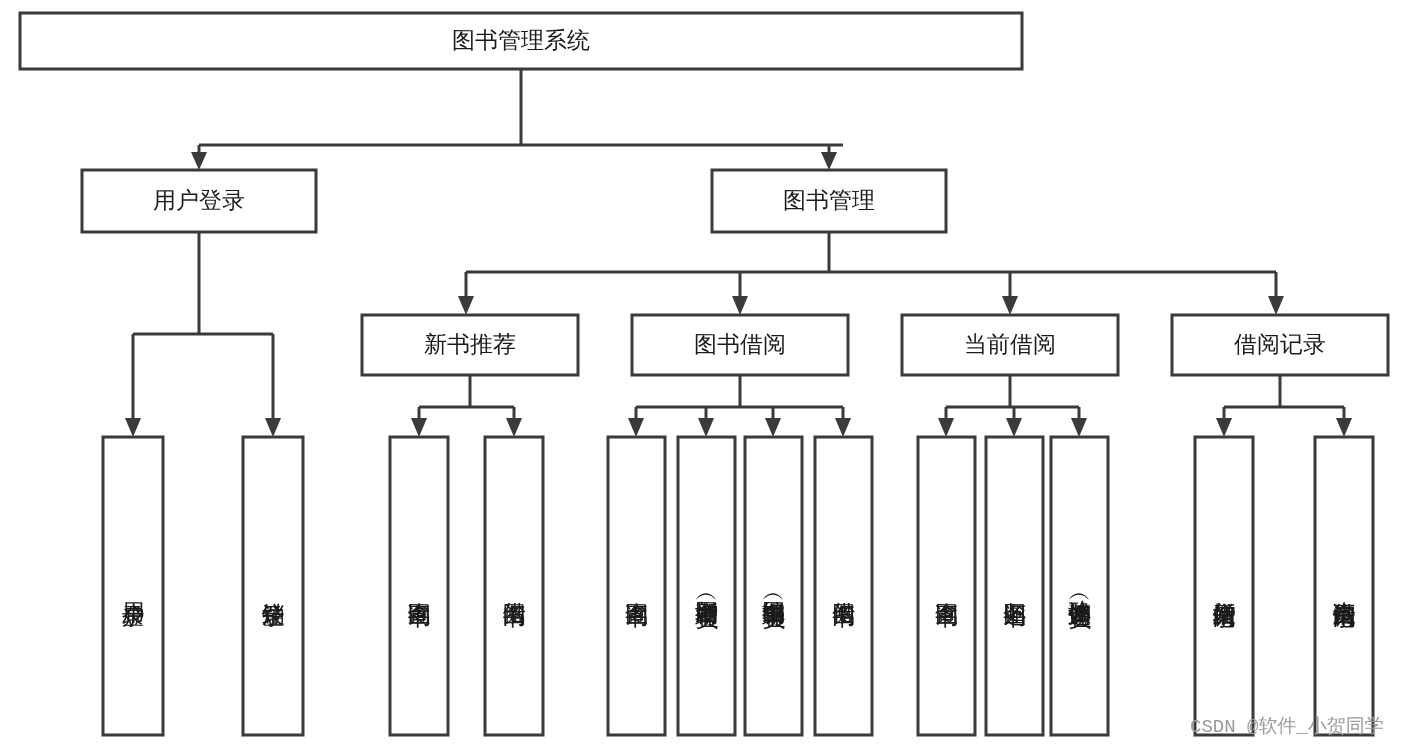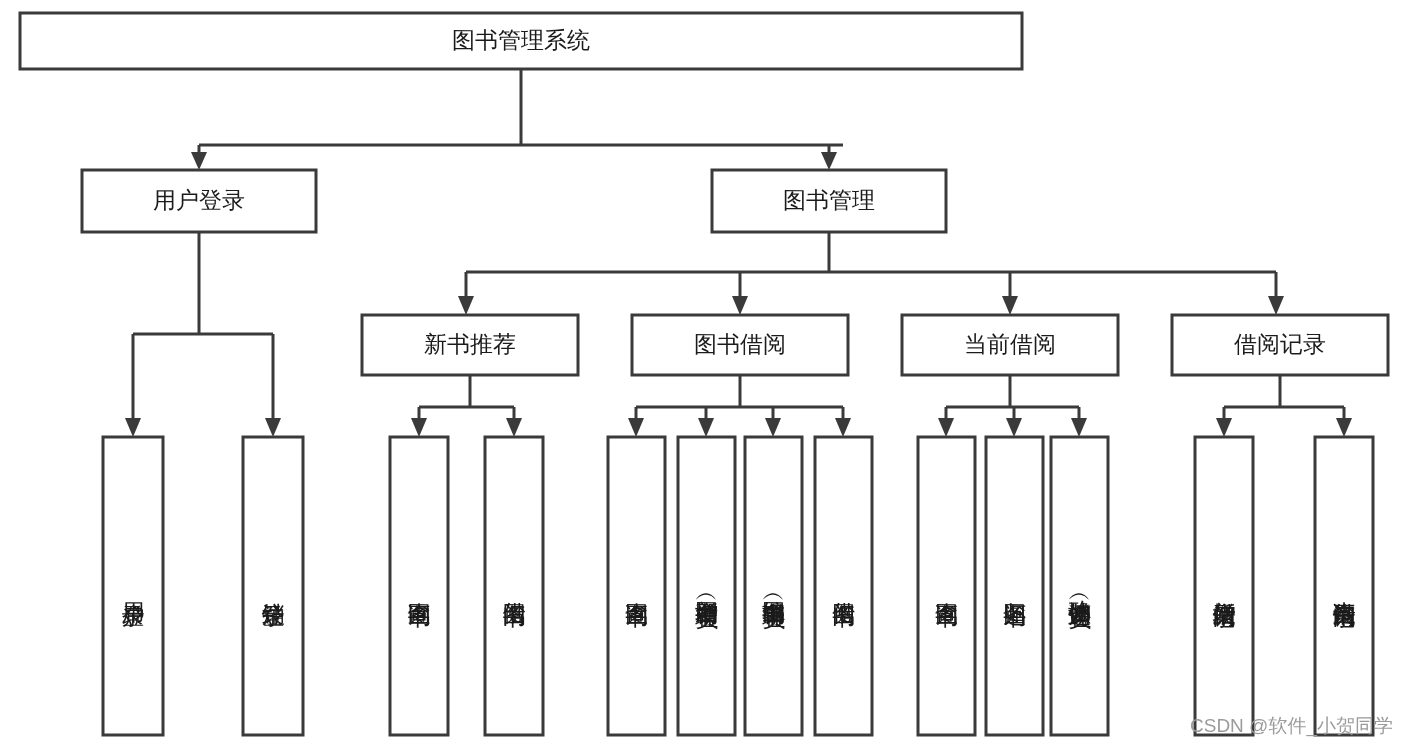--- a/index.html
+++ b/index.html
@@ -59,21 +59,21 @@
     letter-spacing: 1px;
     white-space: nowrap;
     text-align: center;
     display: flex;
     align-items: center;
     justify-content: center;
     pointer-events: none;
   }
   .watermark {
     position: absolute;
-    font-family: Liberation Sans, sans-serif;
+    font-family: Liberation Mono, monospace;
     font-size: 19px;
     color: #9b9b9b;
     white-space: nowrap;
     left: 1190px;
     top: 713px;
   }
 </style>
 </head>
 <body>
 

